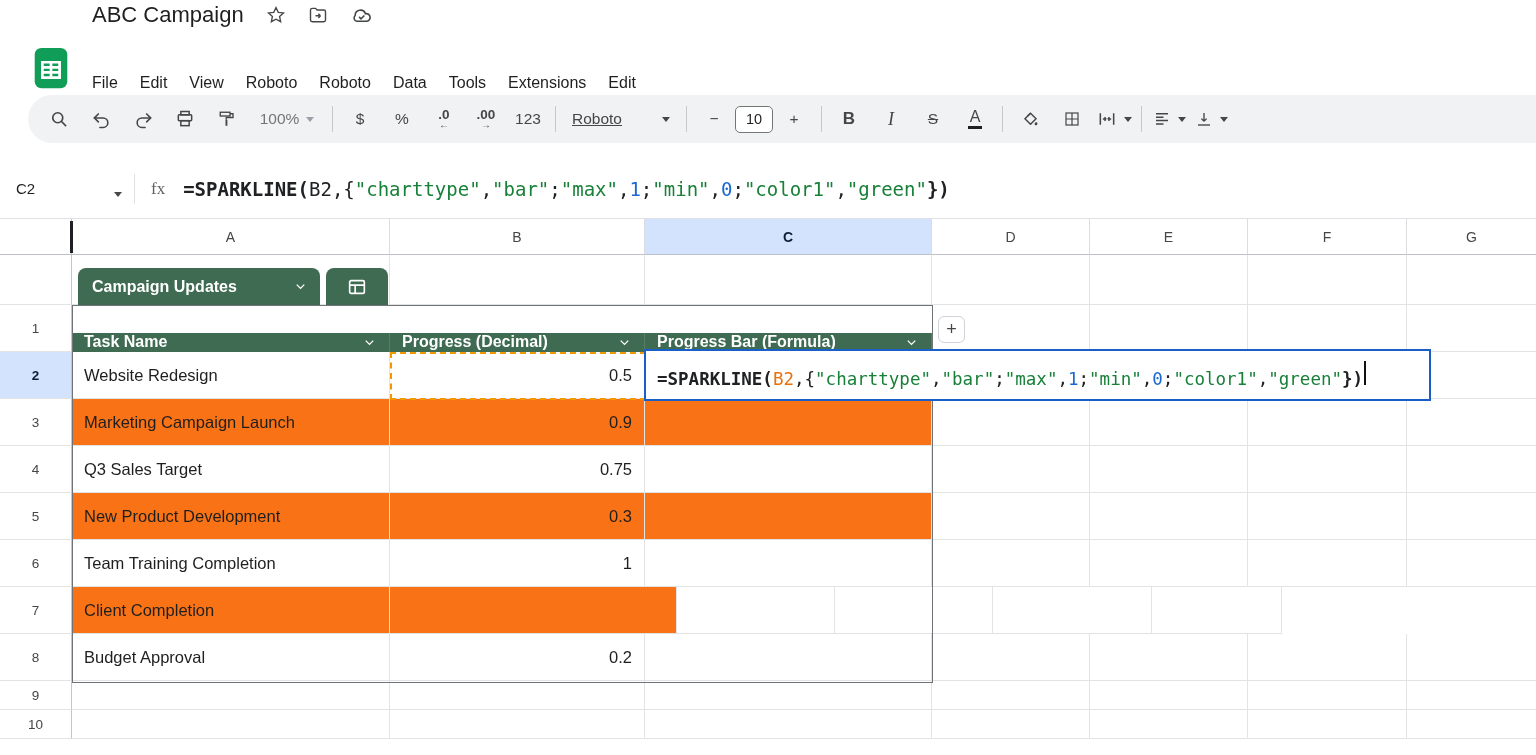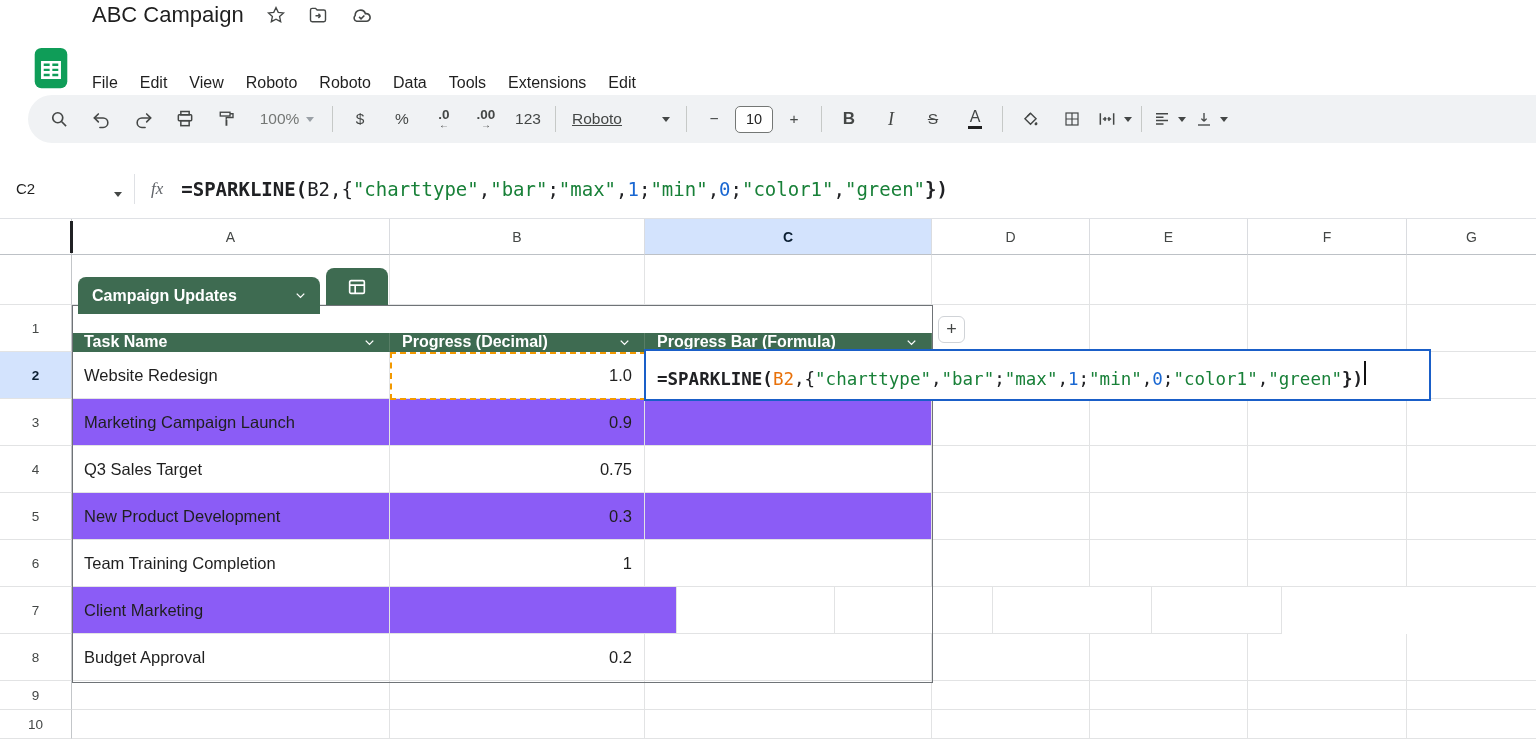--- a/index.html
+++ b/index.html
@@ -34,50 +34,50 @@
   .ital-i { font-style: italic; font-family: "Liberation Serif", serif; font-size: 18px; }
   .strike-s { text-decoration: line-through; font-size: 15.5px; }
   .a-icon { font-size: 16px; font-weight: 500; border-bottom: 3px solid #1f1f1f; line-height: 1.05; padding: 0 2px 1px; }
   .decbtn { flex-direction: column; line-height: 11px; }
   .dectxt { font-size: 13.5px; font-weight: 600; }
   .decarr { font-size: 10px; margin-top: -1px; }
   
   .fbar { height: 60px; display: flex; align-items: center; border-bottom: 1px solid #dfe1e5; padding-left: 16px; }
   .namebox { width: 106px; font-size: 15px; display: flex; justify-content: space-between; align-items: flex-end; }
   .fdiv { width: 1px; height: 30px; background: #dfe1e5; margin: 0 16px 0 12px; }
-  .fx { font-family: "Liberation Serif", serif; font-style: italic; font-size: 17px; color: #5f6368; margin-right: 18px; }
+  .fx { font-family: "Liberation Serif", serif; font-size: 17px; color: #5f6368; margin-right: 18px; }
   .fbar-formula { font-family: "DejaVu Sans Mono", "Liberation Mono", monospace; font-size: 19px; white-space: pre; }
   .tok-k  { color: #202124; }
   .tok-kb { color: #202124; font-weight: 700; }
   .tok-s  { color: #188038; }
   .tok-n  { color: #1967d2; }
   .tok-r  { color: #e8710a; }
   
   .grid { position: relative; width: 1537px; height: 533px; }
   .hdr-row, .row { display: flex; }
   .h36 { height: 36px; } .h50 { height: 50px; } .h47 { height: 47px; } .h29 { height: 29px; } .w-a { width: 318px; } .w-b { width: 255px; } .w-c { width: 287px; }
   .w-d { width: 158px; } .w-e { width: 158px; } .w-f { width: 159px; } .w-g { width: 130px; }
   .corner { width: 72px; background: #fff; border-right: 1px solid #c3c6c9; border-bottom: 1px solid #bdc1c6; }
   .colh { display: flex; align-items: center; justify-content: center; background: #fff; color: #444746;
     font-size: 14px; border-right: 1px solid #dadce0; border-bottom: 1px solid #bdc1c6; }
   .colh.active { background: #d3e3fd; color: #0b1f33; font-weight: 700; }
   .rowhead { width: 72px; display: flex; align-items: center; justify-content: center; background: #fff;
     color: #444746; font-size: 13.5px; border-right: 1px solid #c3c6c9; border-bottom: 1px solid #e2e3e4; }
   .rowhead.active { background: #d3e3fd; font-weight: 700; color: #0b1f33; }
   .cell { background: #fff; border-right: 1px solid #e2e3e4; border-bottom: 1px solid #e2e3e4;
     display: flex; align-items: center; overflow: hidden; }
-  .band { background: #8b5cf6; }
+  .band { background: #f97316; }
   .task { font-size: 16.5px; padding-left: 12px; text-align: right; }
   .val { font-size: 16.5px; justify-content: flex-end; padding-right: 12px; }
   .th-cell { background: #3e6b51; color: #fff; font-weight: 700; font-size: 16px;
     justify-content: space-between; padding: 0 12px; border-right: 1px solid #587e66; border-bottom: 1px solid #3e6b51; margin-top: 28px; }
   
   .tbl-outline { position: absolute; left: 72px; top: 86px; width: 861px; height: 378px;
     border: 1px solid #6f7377; pointer-events: none; z-index: 2; }
-  .table-tab { position: absolute; left: 78px; top: 58px; width: 242px; height: 37px; background: #3e6b51;
+  .table-tab { position: absolute; left: 78px; top: 49px; width: 242px; height: 37px; background: #3e6b51;
     border-radius: 8px 8px 0 0; display: flex; align-items: center; justify-content: space-between;
     padding: 0 12px 0 14px; color: #fff; font-weight: 700; font-size: 16px; z-index: 3; }
   .table-chip { position: absolute; left: 326px; top: 49px; width: 62px; height: 37px; background: #3e6b51;
     border-radius: 8px 8px 0 0; display: flex; align-items: center; justify-content: center; z-index: 3; }
   .add-col { position: absolute; left: 938px; top: 97px; width: 27px; height: 27px; background: #fff;
     border: 1px solid #d0d3d7; border-radius: 6px; display: flex; align-items: center; justify-content: center;
     font-size: 18px; color: #444746; z-index: 3; }
   .ref-highlight { position: absolute; left: 390px; top: 133px; width: 256px; height: 48px;
     border: 2px dashed #f29900; pointer-events: none; z-index: 4; }
   .edit-cell { position: absolute; left: 644px; top: 130px; width: 787px; height: 52px; background: #fff;
@@ -293,21 +293,21 @@
     </div>
     <div class="cell w-d"></div>
     <div class="cell w-e"></div>
     <div class="cell w-f"></div>
     <div class="cell w-g"></div>
   </div>
 
   <div class="row h47">
     <div class="rowhead active">2</div>
     <div class="cell w-a task">Website Redesign</div>
-    <div class="cell w-b val">1.0</div>
+    <div class="cell w-b val">0.5</div>
     <div class="cell w-c"></div>
     <div class="cell w-d"></div>
     <div class="cell w-e"></div>
     <div class="cell w-f"></div>
     <div class="cell w-g"></div>
   </div>
 
   <div class="row h47">
     <div class="rowhead">3</div>
     <div class="cell w-a task band">Marketing Campaign Launch</div>
@@ -347,21 +347,21 @@
     <div class="cell w-b val">1</div>
     <div class="cell w-c"></div>
     <div class="cell w-d"></div>
     <div class="cell w-e"></div>
     <div class="cell w-f"></div>
     <div class="cell w-g"></div>
   </div>
 
   <div class="row h47">
     <div class="rowhead">7</div>
-    <div class="cell w-a task band">Client Marketing</div>
+    <div class="cell w-a task band">Client Completion</div>
     <div class="cell w-c band"></div>
     <div class="cell w-d"></div>
     <div class="cell w-e"></div>
     <div class="cell w-f"></div>
     <div class="cell w-g"></div>
   </div>
 
   <div class="row h47">
     <div class="rowhead">8</div>
     <div class="cell w-a task">Budget Approval</div>

